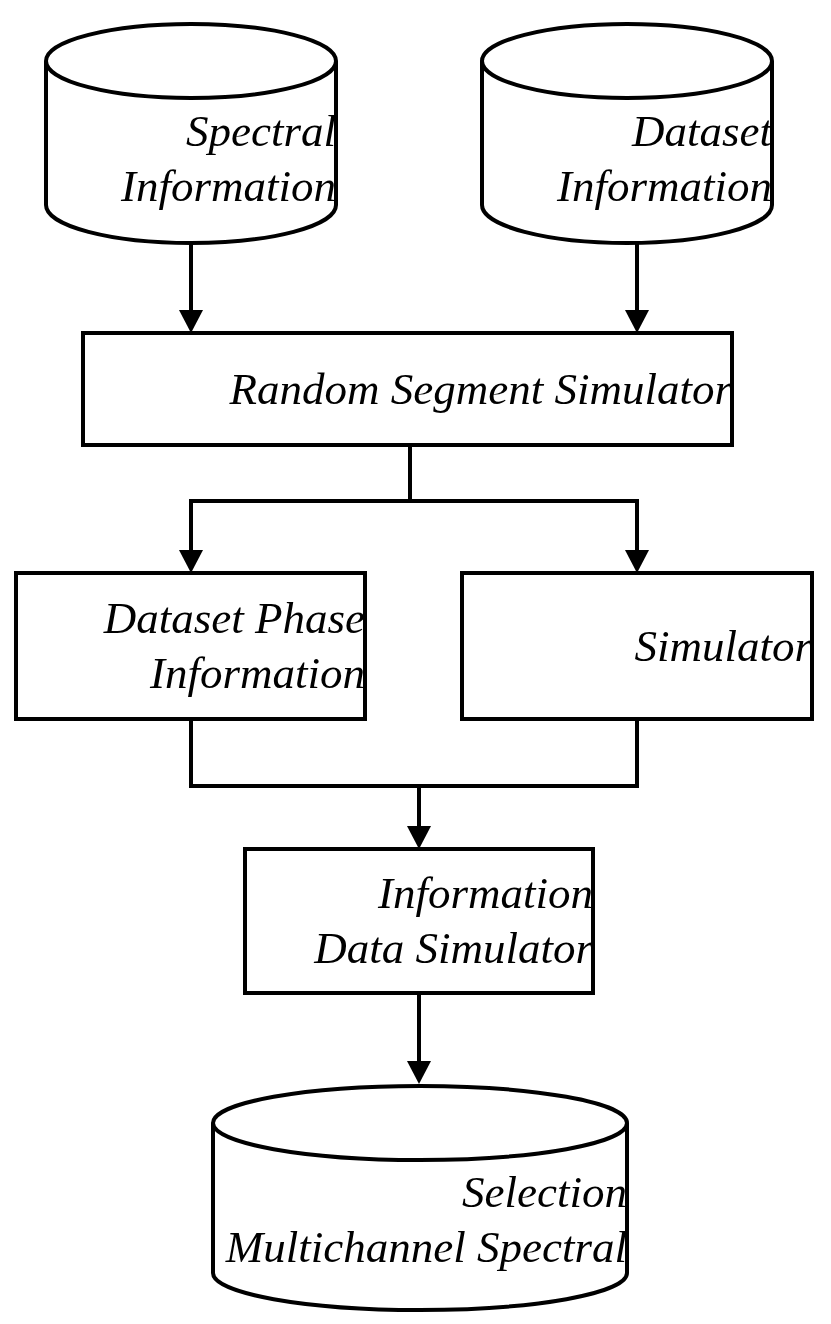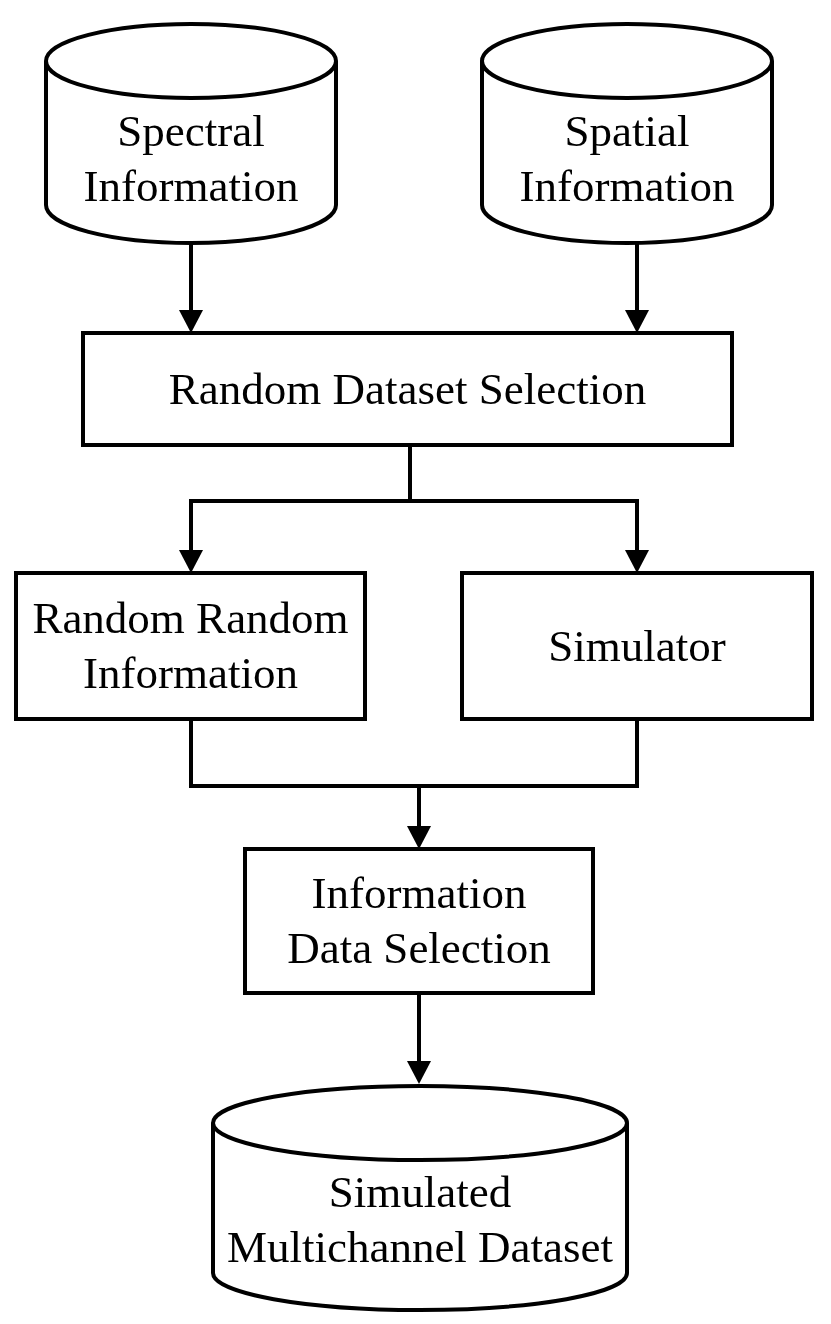--- a/index.html
+++ b/index.html
@@ -16,29 +16,30 @@
   }
   .layer {
     position: absolute;
     left: 0;
     top: 0;
   }
   .label {
     position: absolute;
     display: flex;
     flex-direction: column;
-    align-items: center;
+    align-items: flex-end;
     justify-content: center;
     text-align: center;
     font-family: "Liberation Serif", "DejaVu Serif", serif;
     font-size: 45px;
     line-height: 55px;
     color: #000000;
     white-space: nowrap;
     pointer-events: none;
+    font-style: italic;
   }
   .label span { display: block; }
   
   .lbl-spectral { left: 46px;  top: 50px;   width: 290px; height: 218px; }
   .lbl-spatial  { left: 482px; top: 50px;   width: 290px; height: 218px; }
   .lbl-rss      { left: 83px;  top: 333px;  width: 649px; height: 112px; }
   .lbl-rpp      { left: 16px;  top: 573px;  width: 349px; height: 146px; }
   .lbl-eig      { left: 462px; top: 573px;  width: 350px; height: 146px; }
   .lbl-mds      { left: 245px; top: 849px;  width: 348px; height: 144px; }
   .lbl-out      { left: 213px; top: 1112px; width: 414px; height: 216px; }
@@ -93,40 +94,40 @@
       <ellipse cx="420" cy="1123" rx="207" ry="37"></ellipse>
     </g>
   </svg>
 
   <div class="label lbl-spectral">
     <span>Spectral</span>
     <span>Information</span>
   </div>
 
   <div class="label lbl-spatial">
-    <span>Spatial</span>
+    <span>Dataset</span>
     <span>Information</span>
   </div>
 
   <div class="label lbl-rss">
-    <span>Random Dataset Selection</span>
+    <span>Random Segment Simulator</span>
   </div>
 
   <div class="label lbl-rpp">
-    <span>Random Random</span>
+    <span>Dataset Phase</span>
     <span>Information</span>
   </div>
 
   <div class="label lbl-eig">
     <span>Simulator</span>
   </div>
 
   <div class="label lbl-mds">
     <span>Information</span>
-    <span>Data Selection</span>
+    <span>Data Simulator</span>
   </div>
 
   <div class="label lbl-out">
-    <span>Simulated</span>
-    <span>Multichannel Dataset</span>
+    <span>Selection</span>
+    <span>Multichannel Spectral</span>
   </div>
 
 </div>
 
 </body></html>

